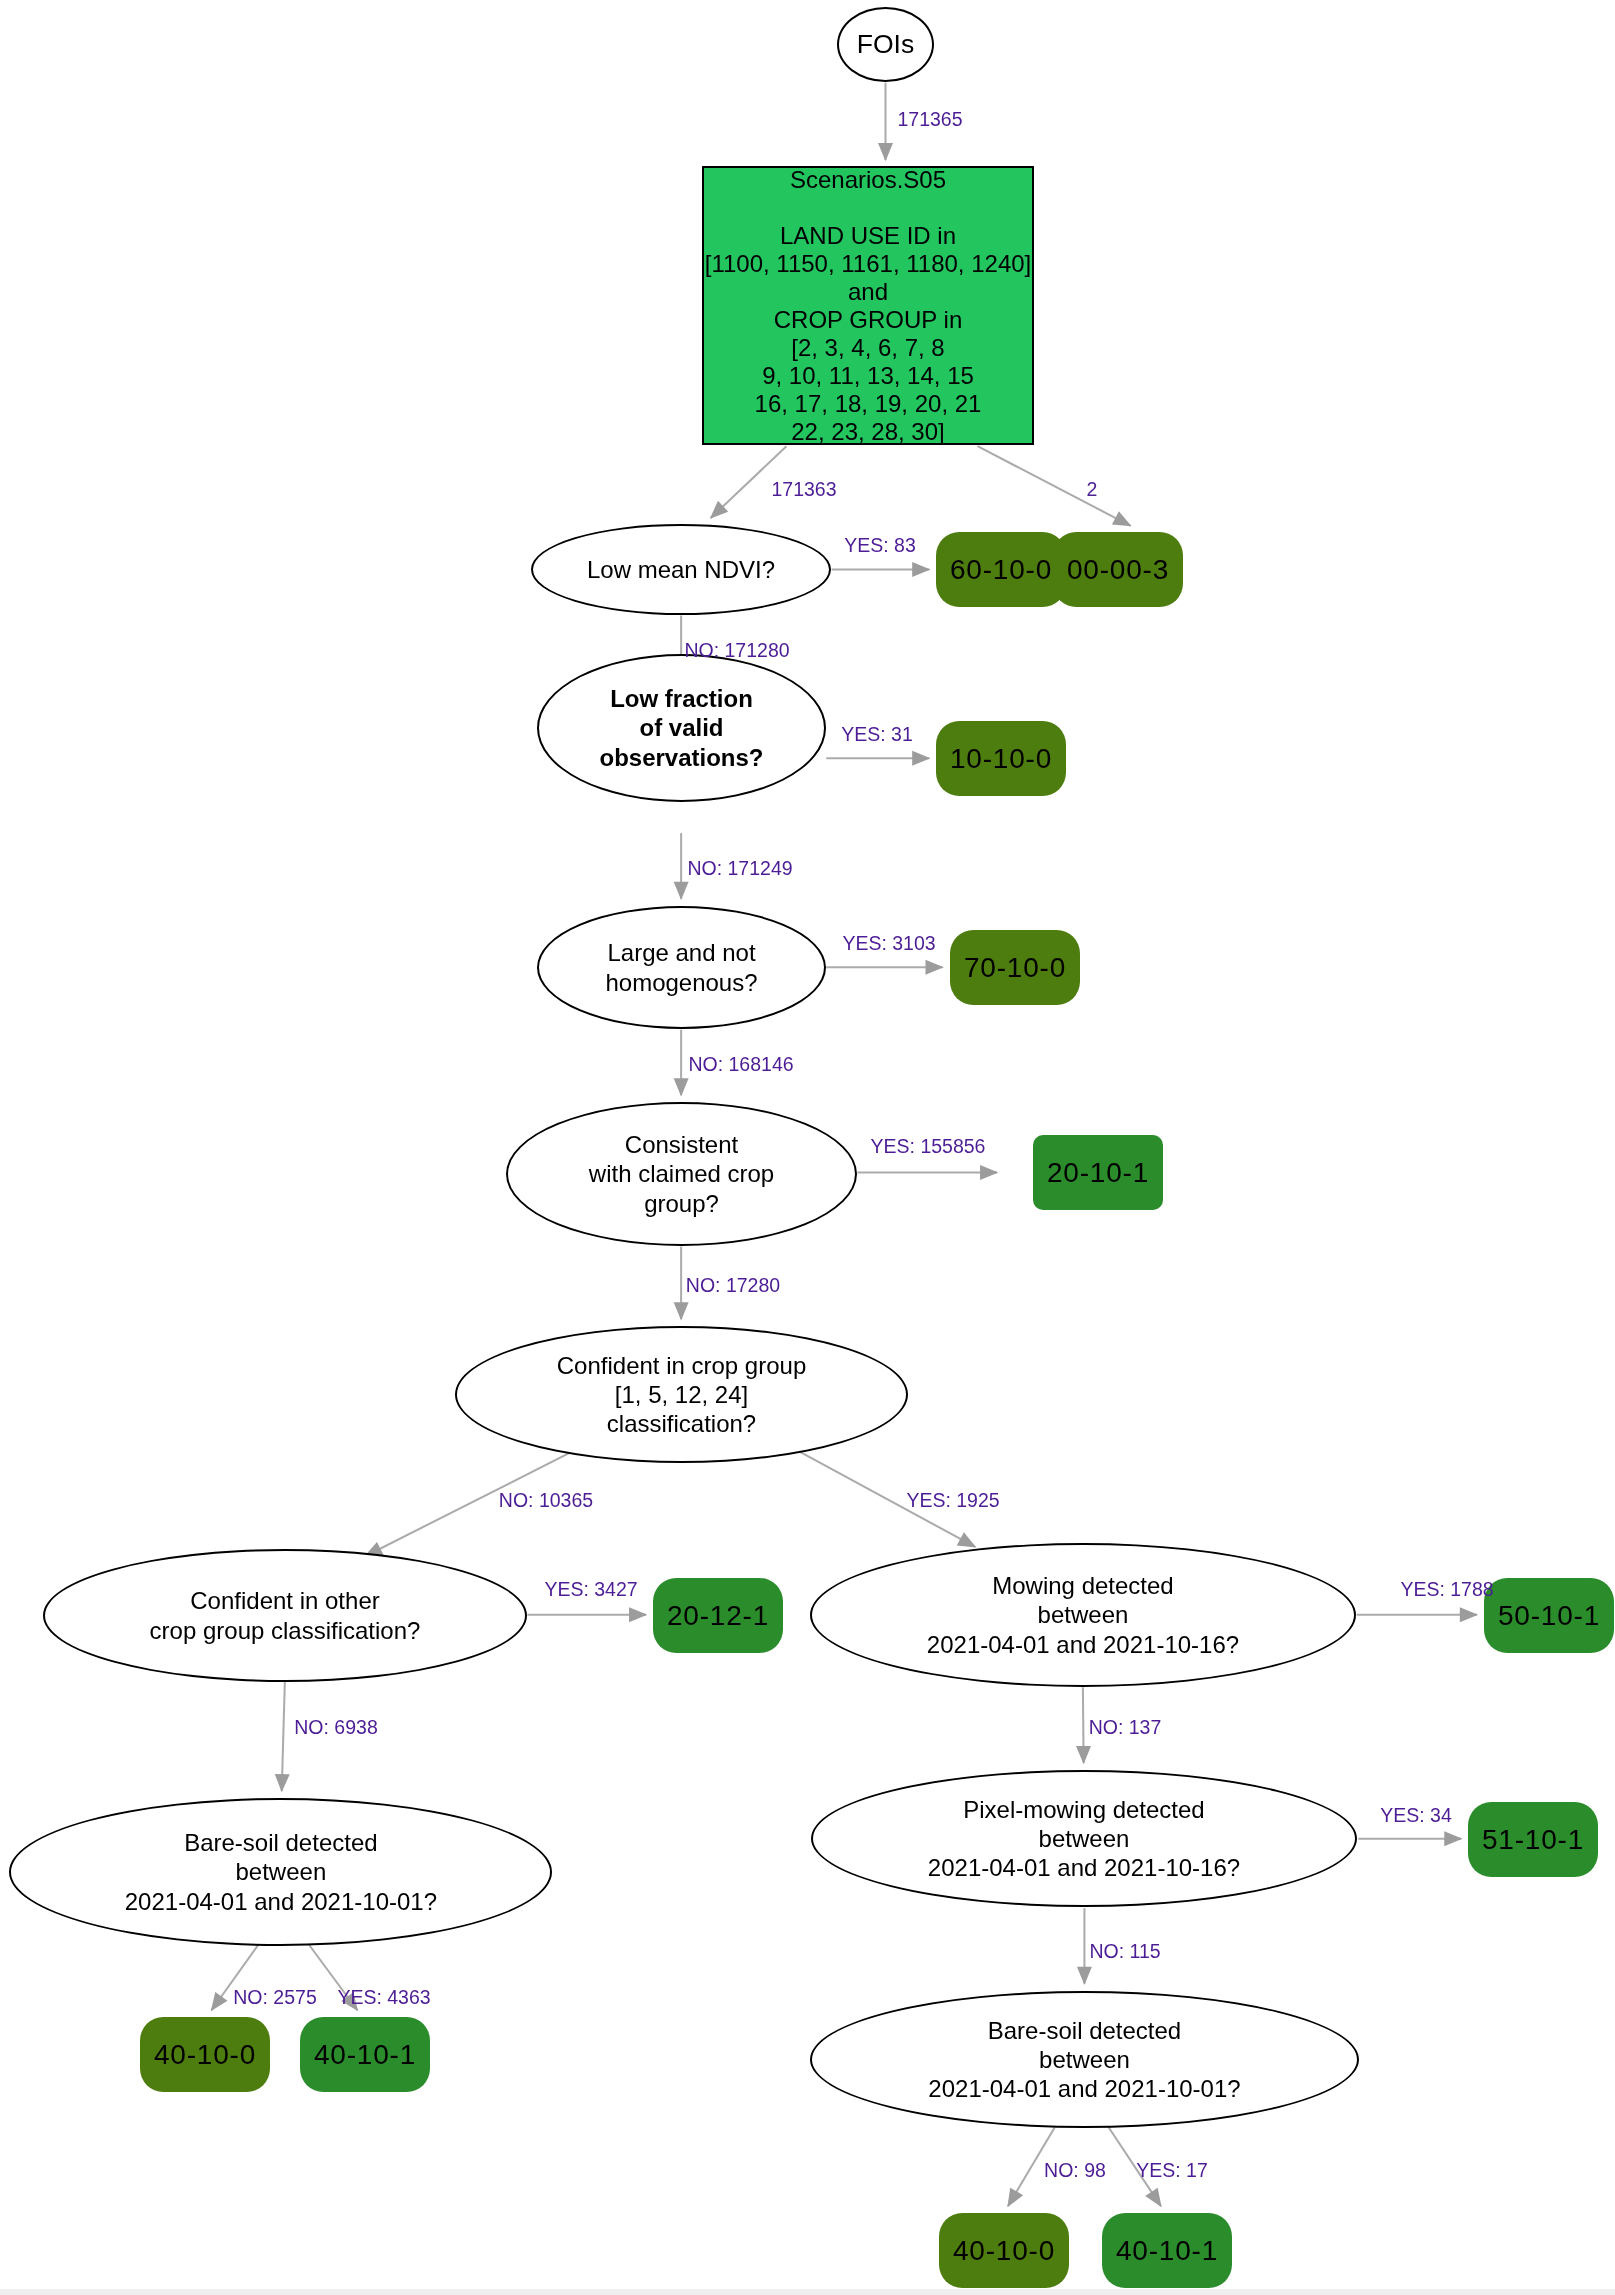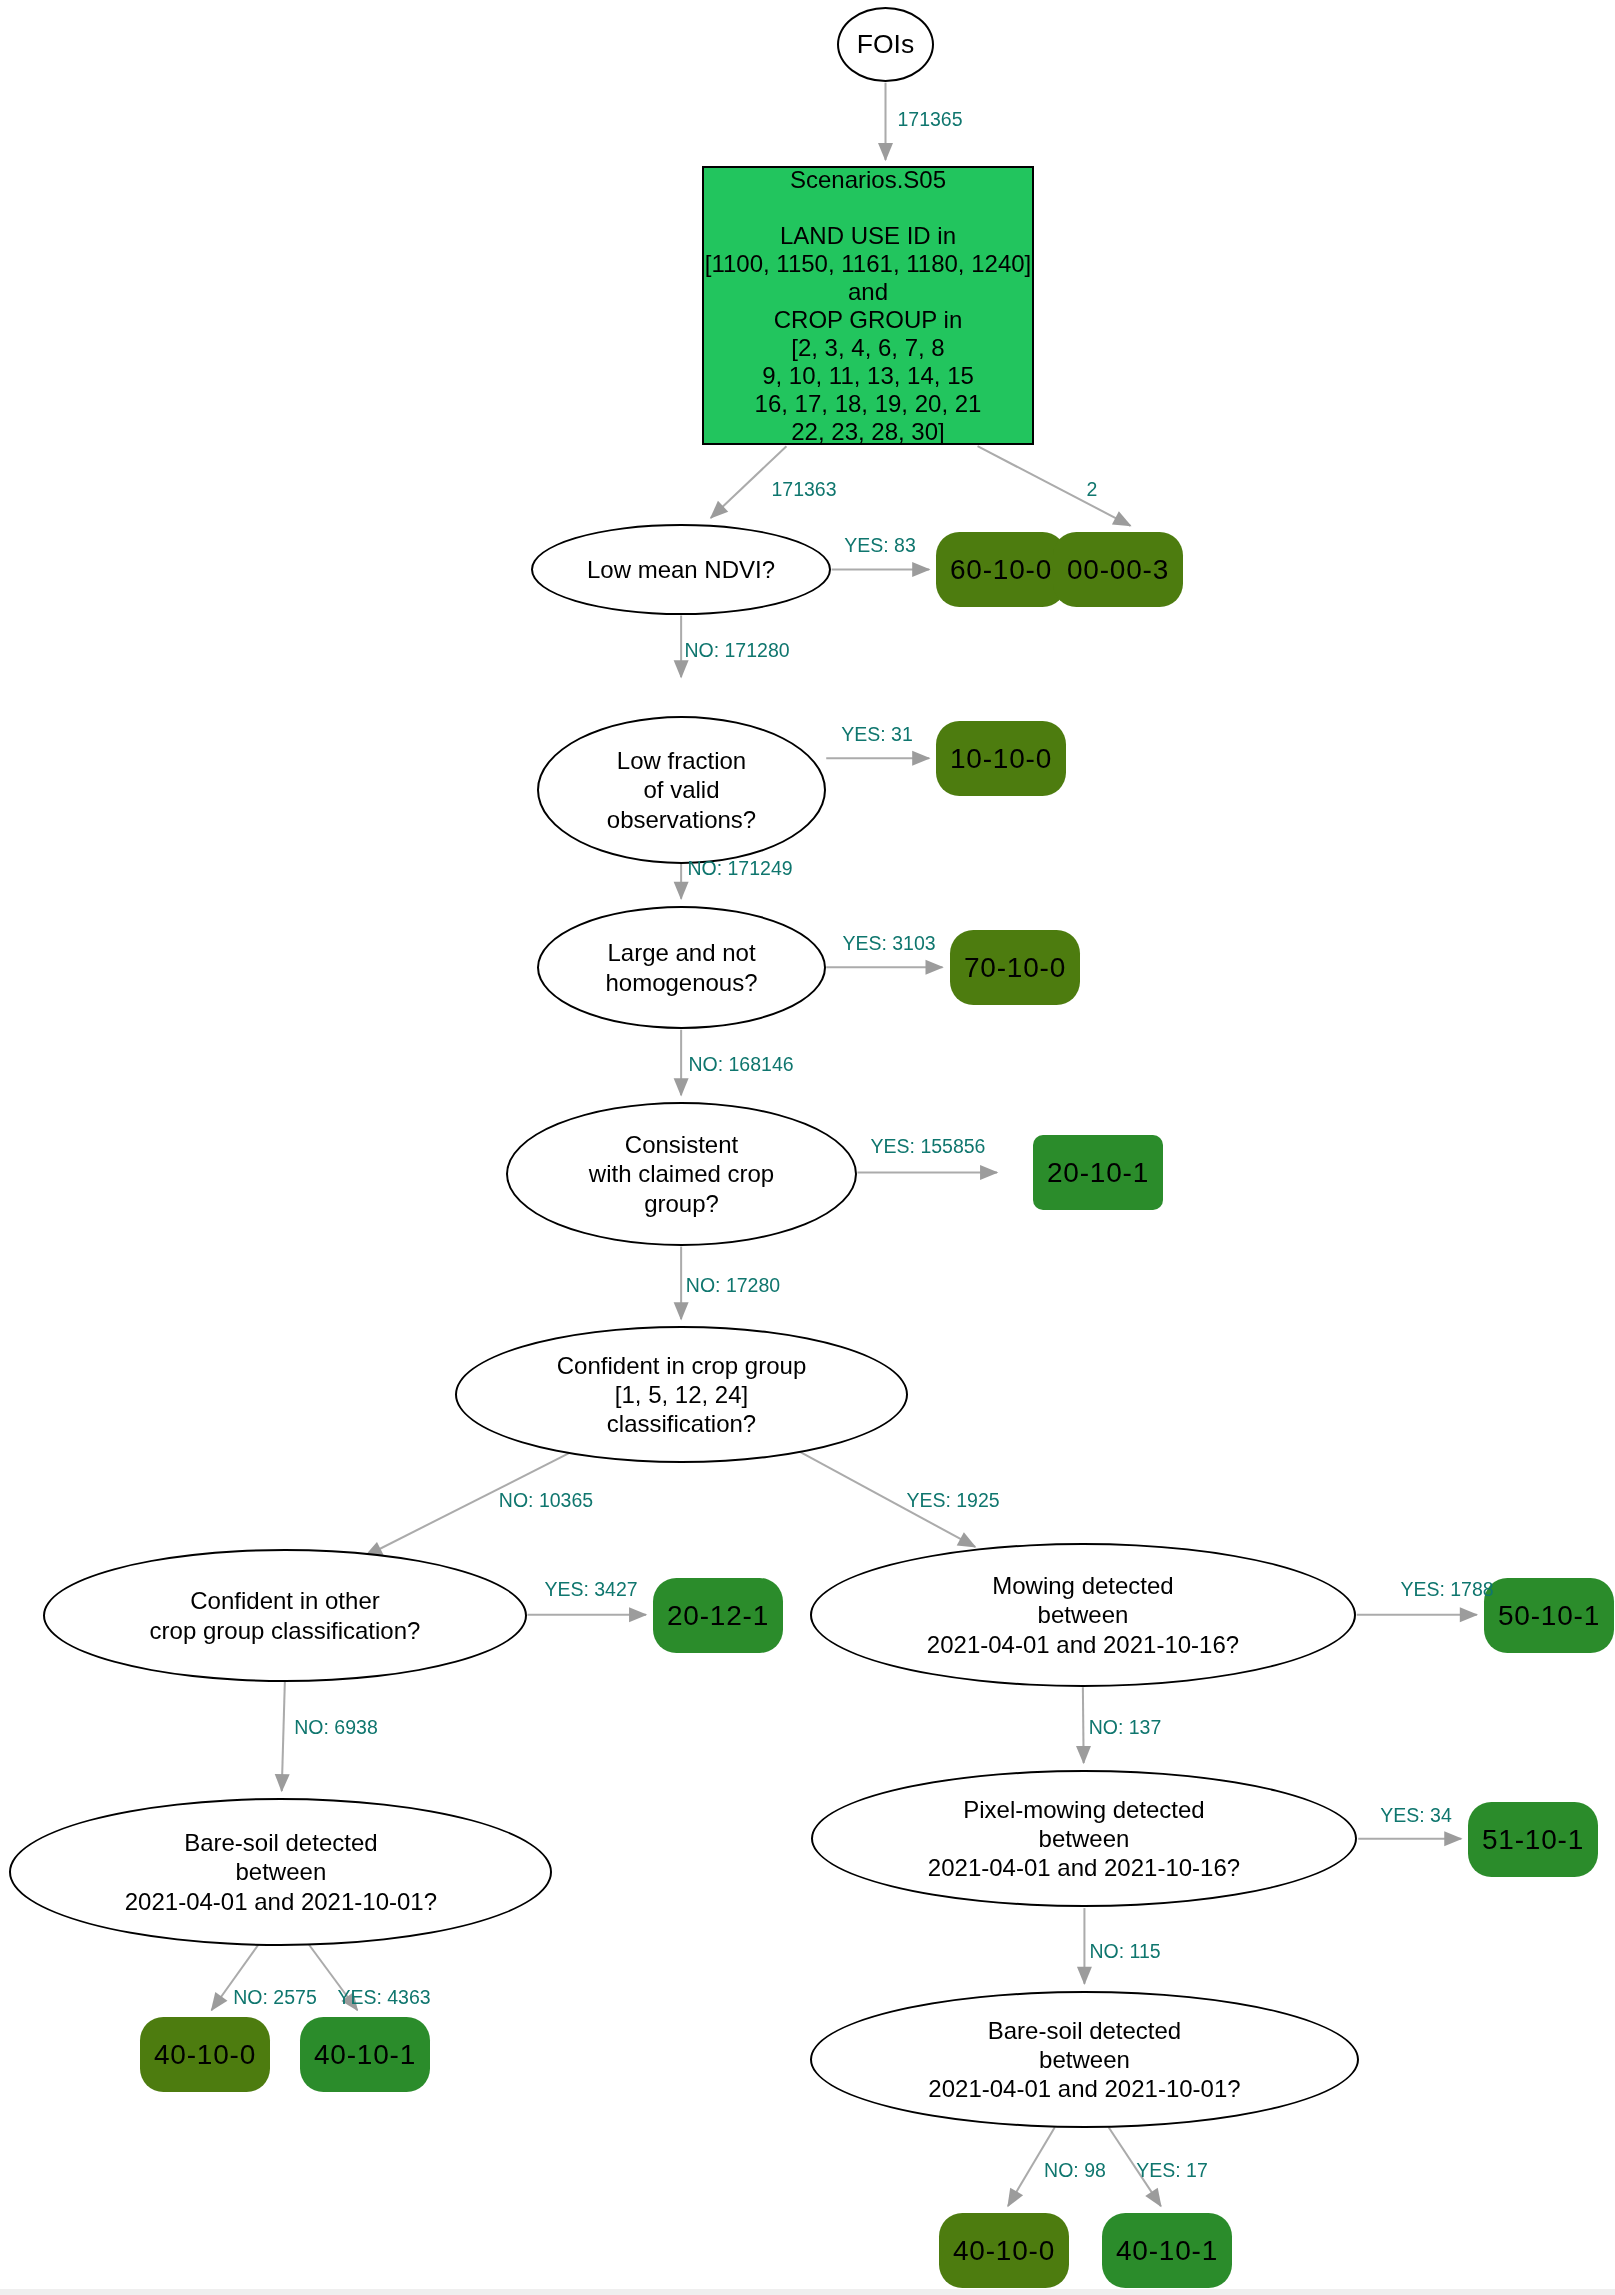--- a/index.html
+++ b/index.html
@@ -53,21 +53,21 @@
     border-radius: 23.4px;
     font-size: 28px;
     letter-spacing: 0.8px;
   }
   .leaf-yellow { background: #4d7c0f; }
   .leaf-green  { background: #2B8C2B; }
   .elabel {
     position: absolute;
     transform: translate(-50%, -50%);
     font-size: 19.5px;
-    color: #0f766e;
+    color: #4c1d95;
     white-space: nowrap;
   }
   .bottom-strip {
     position: absolute;
     left: 0;
     top: 2289px;
     width: 1615px;
     height: 6.2px;
     background: #efefef;
   }
@@ -118,21 +118,21 @@
 [1100, 1150, 1161, 1180, 1240]
 and
 CROP GROUP in
 [2, 3, 4, 6, 7, 8
 9, 10, 11, 13, 14, 15
 16, 17, 18, 19, 20, 21
 22, 23, 28, 30]</div>
 
   <div class="node ellipse" style="left:531px; top:524px; width:300px; height:91px;">Low mean NDVI?</div>
 
-  <div class="node ellipse" style="left:537px; top:716px; width:289px; height:148px;">Low fraction
+  <div class="node ellipse" style="left:537px; top:654px; width:289px; height:148px;font-weight:bold;">Low fraction
 of valid
 observations?</div>
 
   <div class="node ellipse" style="left:537px; top:906px; width:289px; height:123px;">Large and not
 homogenous?</div>
 
   <div class="node ellipse" style="left:506px; top:1102px; width:351px; height:144px;">Consistent
 with claimed crop
 group?</div>
 

